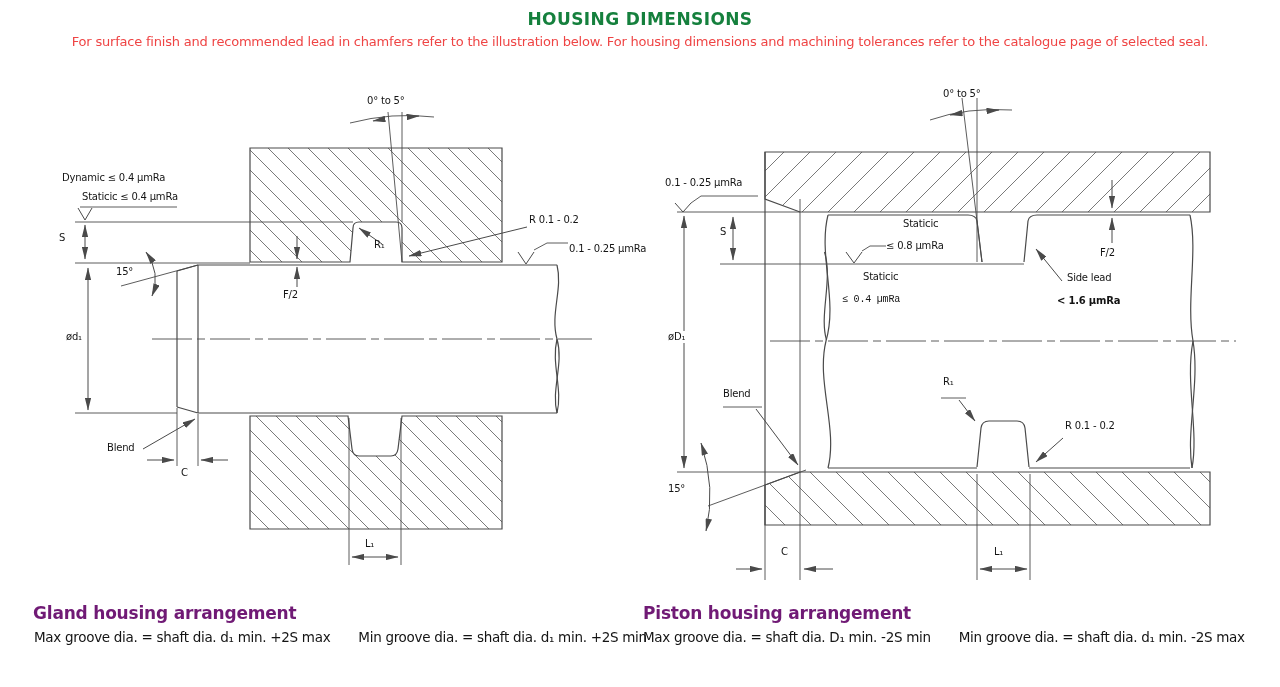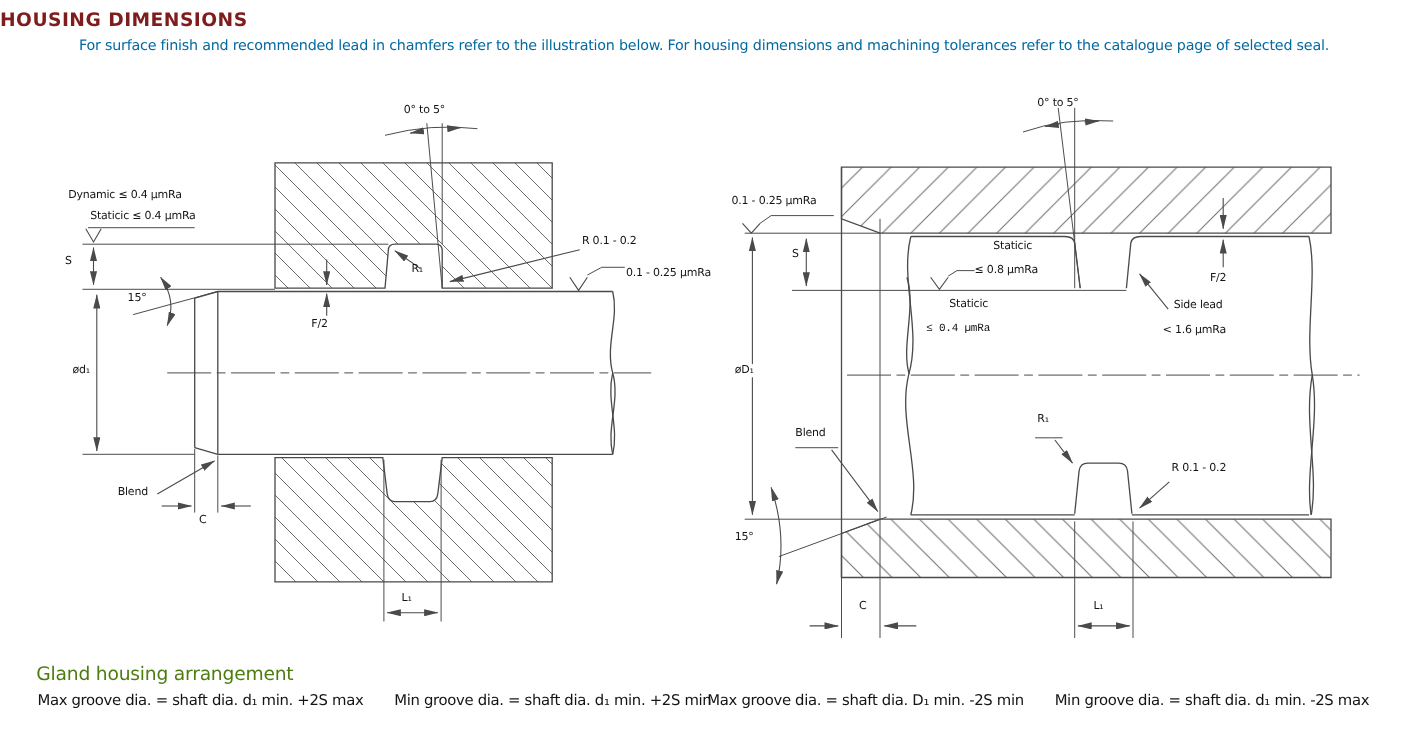--- a/index.html
+++ b/index.html
@@ -1,25 +1,25 @@
 <!DOCTYPE html>
 <html><head>
 <meta charset="utf-8">
 <style>
   html,body{margin:0;padding:0;background:#ffffff;}
   .page{position:relative;width:1280px;height:687px;background:#fff;overflow:hidden;
         font-family:"DejaVu Sans",sans-serif;}
-  .title{position:absolute;top:9px;left:0;width:1280px;
-         font-size:17px;font-weight:700;color:#7f1d1d;letter-spacing:.4px;}
+  .title{position:absolute;top:9px;left:0;width:1280px;text-align:center;
+         font-size:17px;font-weight:700;color:#15803d;letter-spacing:.4px;}
   .subtitle{position:absolute;top:34px;left:0;width:1280px;text-align:center;
-            font-size:13px;color:#0369a1;letter-spacing:-0.2px;}
+            font-size:13px;color:#ef4444;letter-spacing:-0.2px;}
   .lbl{position:absolute;font-size:10px;color:#141414;letter-spacing:-0.2px;white-space:nowrap;line-height:1.15;}
   .lbl.bg{background:#fff;padding:0 2px;}
   svg{position:absolute;left:0;top:0;}
-  .sec-head{position:absolute;font-size:17px;font-weight:400;color:#4d7c0f;letter-spacing:-0.2px;white-space:nowrap;}
+  .sec-head{position:absolute;font-size:17px;font-weight:700;color:#701a75;letter-spacing:-0.2px;white-space:nowrap;}
   .sec-formulas{position:absolute;font-size:13.5px;color:#141414;letter-spacing:-0.3px;white-space:nowrap;}
   .sec-formulas span{margin-right:28px;}
 </style>
 </head>
 <body>
 
 <div class="page">
 
   <div class="title">HOUSING DIMENSIONS</div>
   <div class="subtitle">For surface finish and recommended lead in chamfers refer to the illustration below. For housing dimensions and machining tolerances refer to the catalogue page of selected seal.</div>
@@ -170,31 +170,32 @@
 
   <div class="lbl" style="left:665px;top:177px;">0.1 - 0.25 µmRa</div>
   <div class="lbl" style="left:943px;top:88px;">0° to 5°</div>
   <div class="lbl" style="left:720px;top:226px;">S</div>
   <div class="lbl" style="left:903px;top:218px;">Staticic</div>
   <div class="lbl" style="left:886px;top:240px;">≤ 0.8 µmRa</div>
   <div class="lbl" style="left:863px;top:271px;">Staticic</div>
   <div class="lbl" style="left:842px;top:294px;font-family:Liberation Mono, monospace;">≤ 0.4 µmRa</div>
   <div class="lbl" style="left:1100px;top:247px;">F/2</div>
   <div class="lbl" style="left:1067px;top:272px;">Side lead</div>
-  <div class="lbl" style="left:1057px;top:295px;">&lt; 1.6 µmRa</div>
+  <div class="lbl" style="left:1057px;top:295px;font-weight:bold;">&lt; 1.6 µmRa</div>
   <div class="lbl bg" style="left:666px;top:331px;">øD₁</div>
   <div class="lbl" style="left:723px;top:388px;">Blend</div>
   <div class="lbl" style="left:943px;top:376px;">R₁</div>
   <div class="lbl" style="left:1065px;top:420px;">R 0.1 - 0.2</div>
   <div class="lbl" style="left:668px;top:483px;">15°</div>
   <div class="lbl" style="left:781px;top:546px;">C</div>
   <div class="lbl" style="left:994px;top:546px;">L₁</div>
 
   <div class="sec-head" style="left:33px;top:603px;">Gland housing arrangement</div>
   <div class="sec-formulas" style="left:34px;top:629px;text-align:center;">
     <span>Max groove dia. = shaft dia. d₁ min. +2S max</span><span>Min groove dia. = shaft dia. d₁ min. +2S min</span>
   </div>
 
+  <div class="sec-head" style="left:643px;top:603px;">Piston housing arrangement</div>
   <div class="sec-formulas" style="left:643px;top:629px;">
     <span>Max groove dia. = shaft dia. D₁ min. -2S min</span><span>Min groove dia. = shaft dia. d₁ min. -2S max</span>
   </div>
 
 </div>
 
 </body></html>

